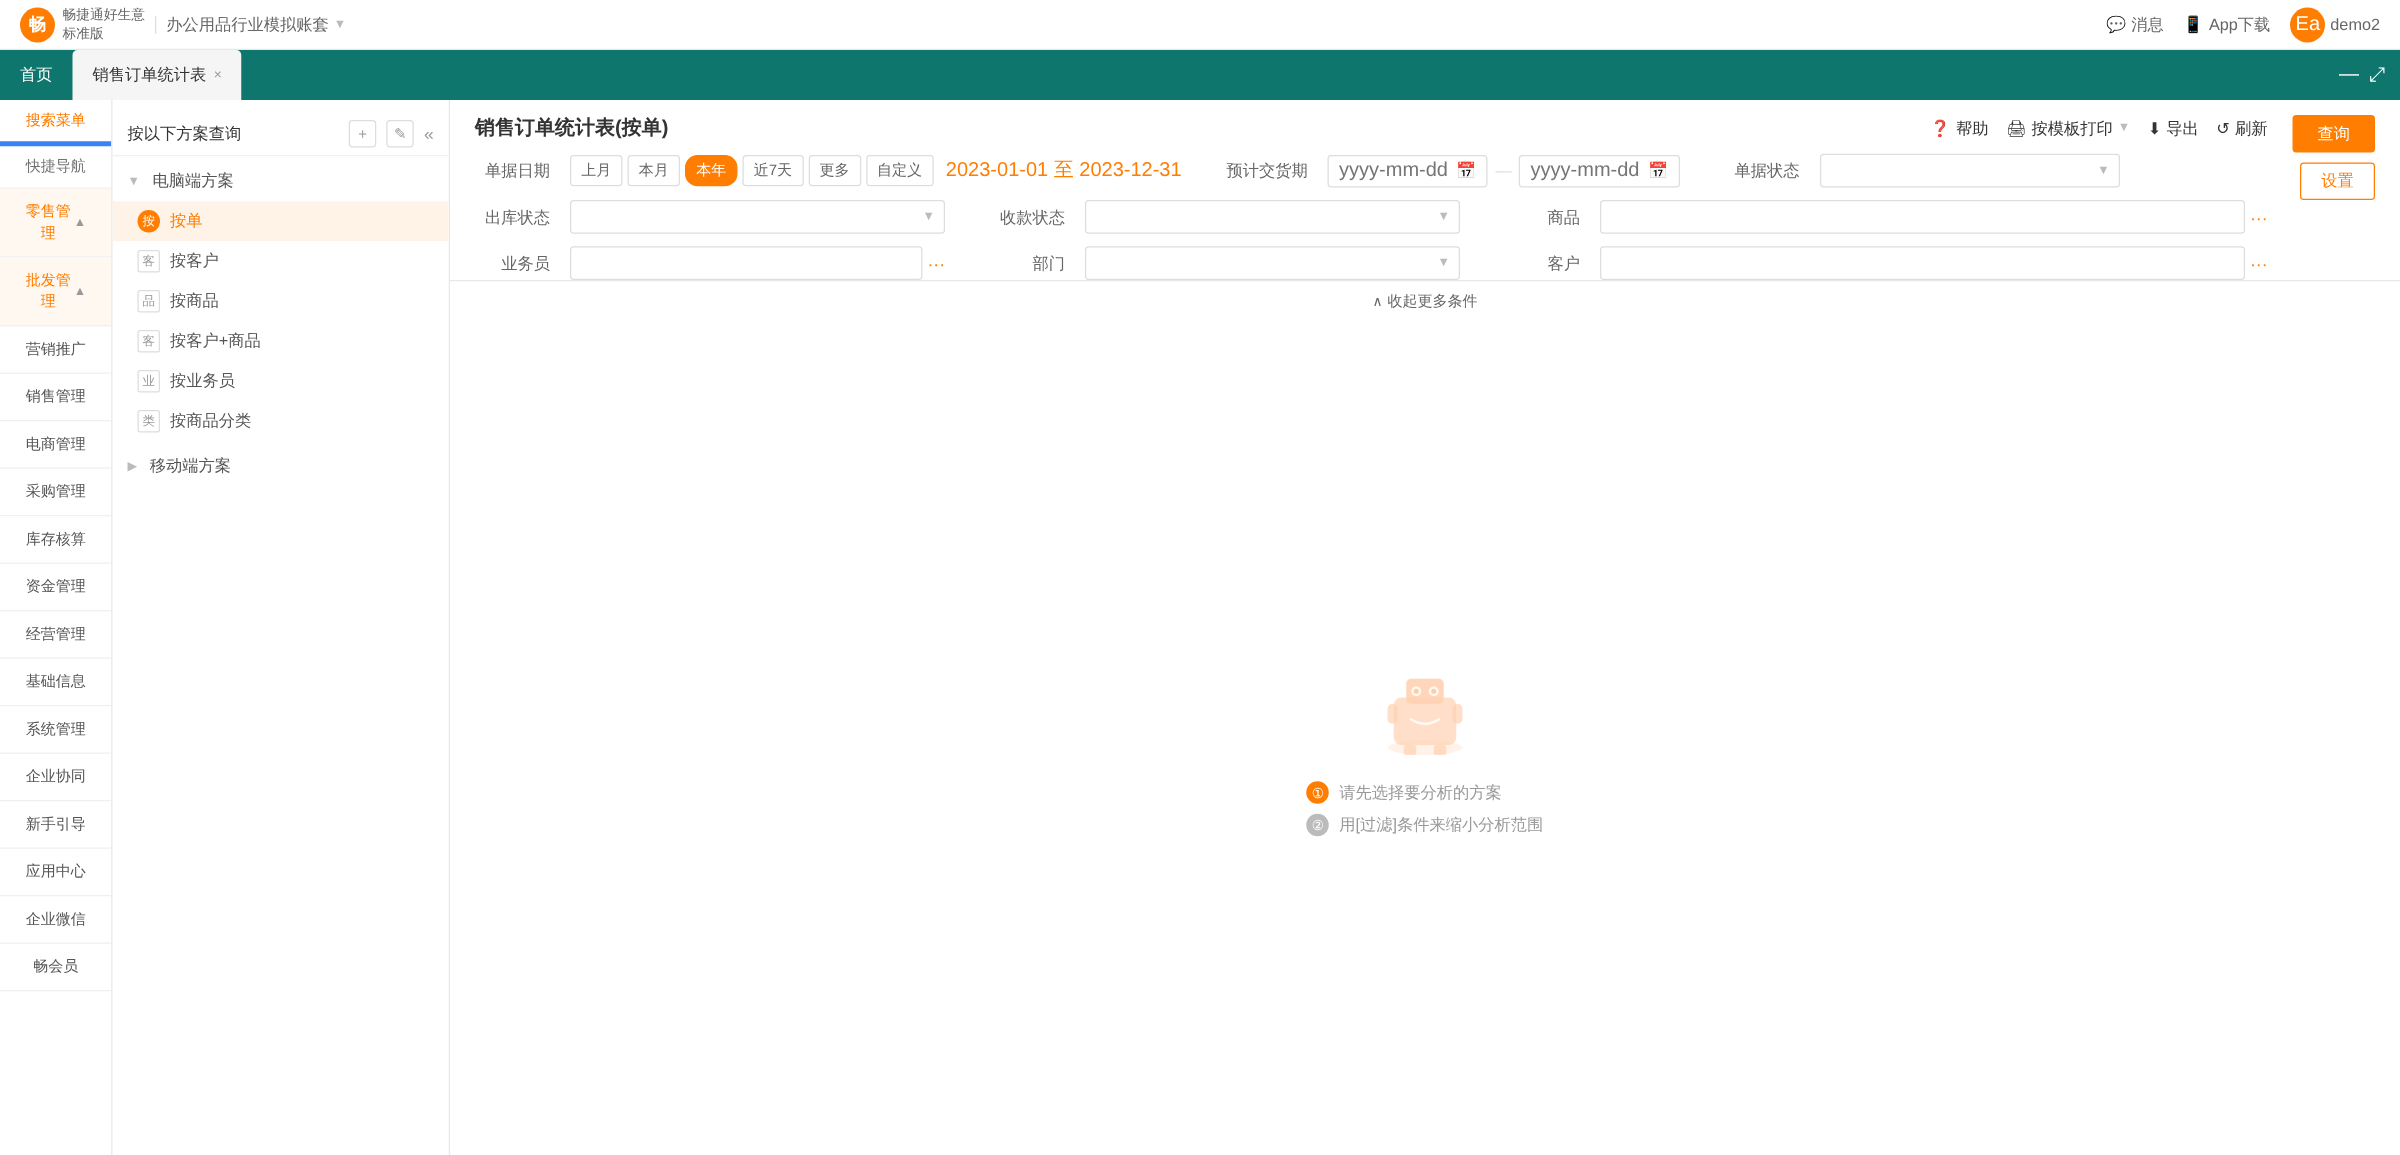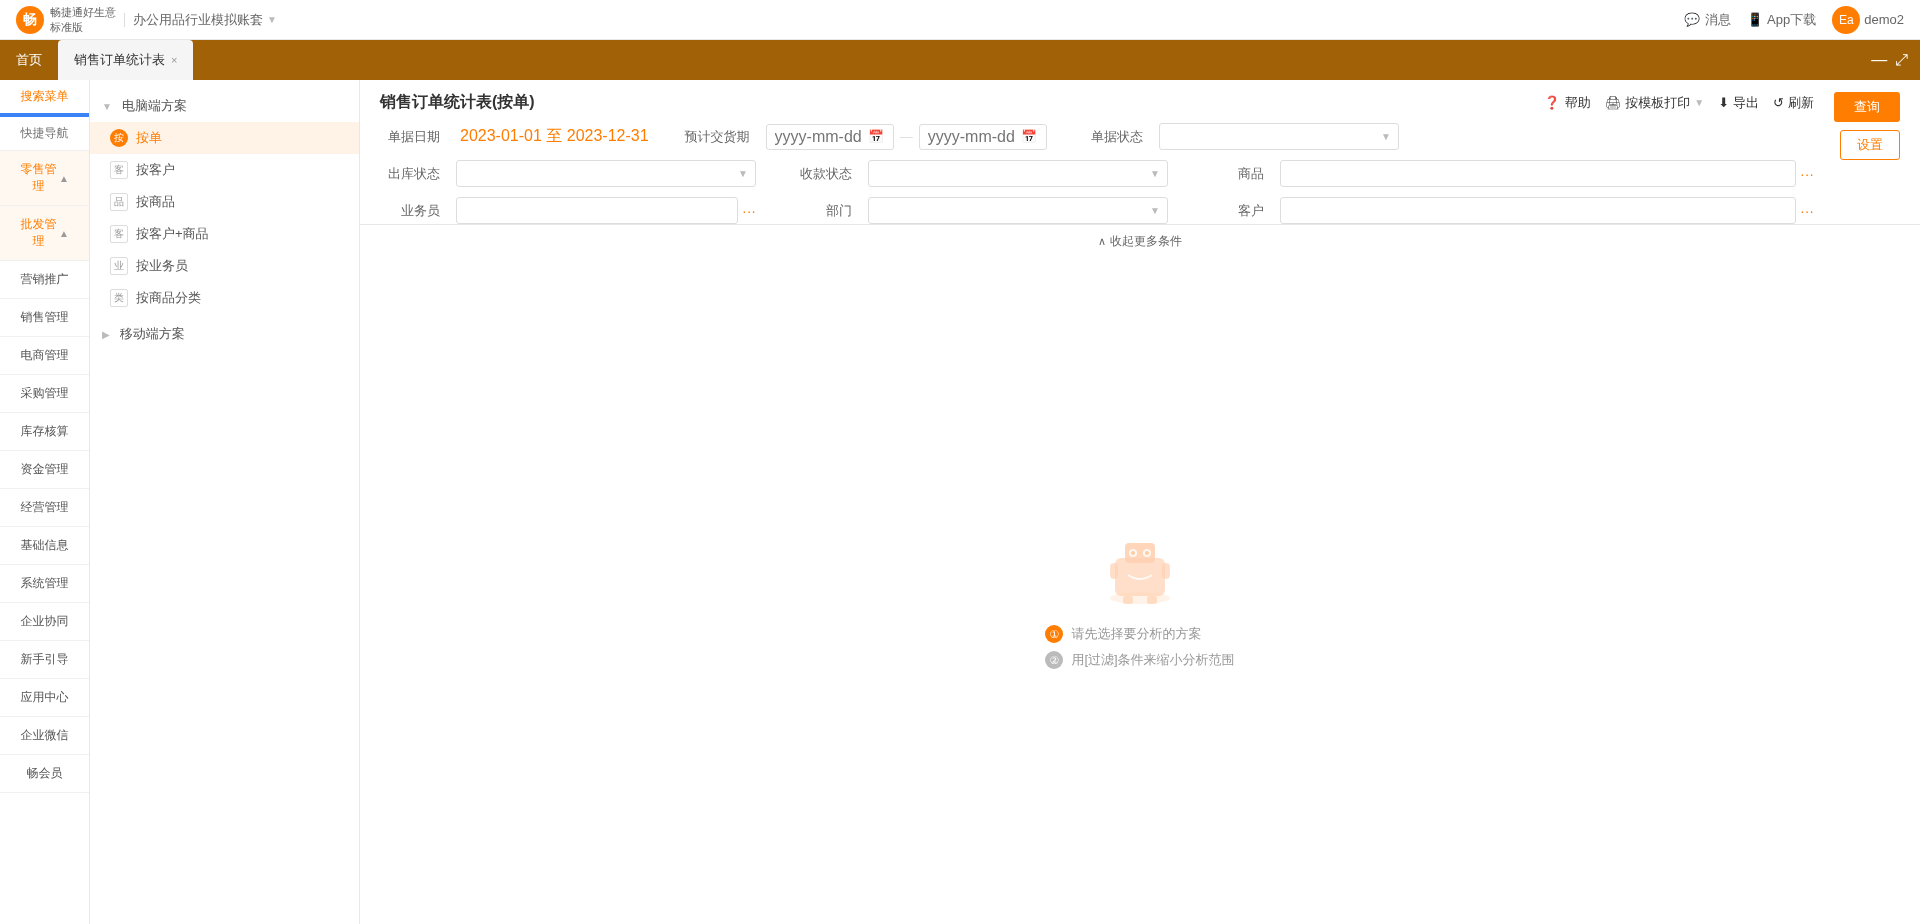--- a/index.html
+++ b/index.html
@@ -15,26 +15,26 @@
       padding: 0 16px;
       justify-content: space-between;
     }
     .top-bar-left { display: flex; align-items: center; gap: 8px; }
     .logo-area { display: flex; align-items: center; gap: 6px; }
     .logo-circle { width: 28px; height: 28px; background: #ff7d00; border-radius: 50%; display: flex; align-items: center; justify-content: center; color: white; font-size: 14px; font-weight: bold; }
     .logo-text { font-size: 11px; color: #666; line-height: 1.3; }
     .industry-selector { display: flex; align-items: center; gap: 4px; color: #666; font-size: 13px; cursor: pointer; }
     .top-bar-right { display: flex; align-items: center; gap: 16px; color: #666; font-size: 13px; }
     .top-bar-right-item { display: flex; align-items: center; gap: 4px; cursor: pointer; }
-    .avatar { width: 28px; height: 28px; background: #ff7d00; border-radius: 50%; display: flex; align-items: center; justify-content: center; color: white; font-size: 12px; }
+    .avatar { width: 28px; height: 28px; background: #ff7d00; border-radius: 50%; display: flex; align-items: center; justify-content: center; color: white; font-size: 16px; }
 
     
     .tab-bar {
       height: 40px;
-      background: #a16207;
+      background: #0f766e;
       display: flex;
       align-items: center;
       padding: 0 0 0 0;
     }
     .tab-item {
       height: 40px;
       padding: 0 16px;
       display: flex;
       align-items: center;
       cursor: pointer;
@@ -328,20 +328,30 @@
     <div class="sidebar-item">新手引导</div>
     <div class="sidebar-item">应用中心</div>
     <div class="sidebar-item">企业微信</div>
     <div class="sidebar-item">畅会员</div>
   </div>
 
   <div class="content-area">
     <div class="page-layout">
 
       <div class="left-panel">
+        <div class="left-panel-header">
+          <span class="left-panel-title">按以下方案查询</span>
+          <div class="left-panel-icons">
+            <div class="icon-btn">+</div>
+            <div class="icon-btn">
+              <span>✎</span>
+            </div>
+            <div class="collapse-icon">«</div>
+          </div>
+        </div>
 
         <div class="tree-item parent">
           <span class="tree-expand">▼</span>
           <span>电脑端方案</span>
         </div>
         <div class="tree-item active">
           <div class="tree-icon">按</div>
           <span>按单</span>
         </div>
         <div class="tree-item">
@@ -396,20 +406,28 @@
                   <div class="header-action-btn">
                     <span>↺</span>
                     <span>刷新</span>
                   </div>
                 </div>
               </div>
 
               <div class="filter-row">
                 <span class="filter-label">单据日期</span>
                 <div class="filter-control">
+                  <div class="date-quick-btns">
+                    <button class="date-btn">上月</button>
+                    <button class="date-btn">本月</button>
+                    <button class="date-btn active">本年</button>
+                    <button class="date-btn">近7天</button>
+                    <button class="date-btn">更多</button>
+                    <button class="date-btn">自定义</button>
+                  </div>
                   <span class="date-range">2023-01-01 至 2023-12-31</span>
                 </div>
 
                 <span style="margin-left:20px;" class="filter-label">预计交货期</span>
                 <div class="filter-control">
                   <div class="date-input-wrap">
                     <input class="date-input" type="text" placeholder="yyyy-mm-dd" style="">
                     <span style="color:#bbb; font-size:13px;">📅</span>
                   </div>
                   <span class="date-sep">—</span>

